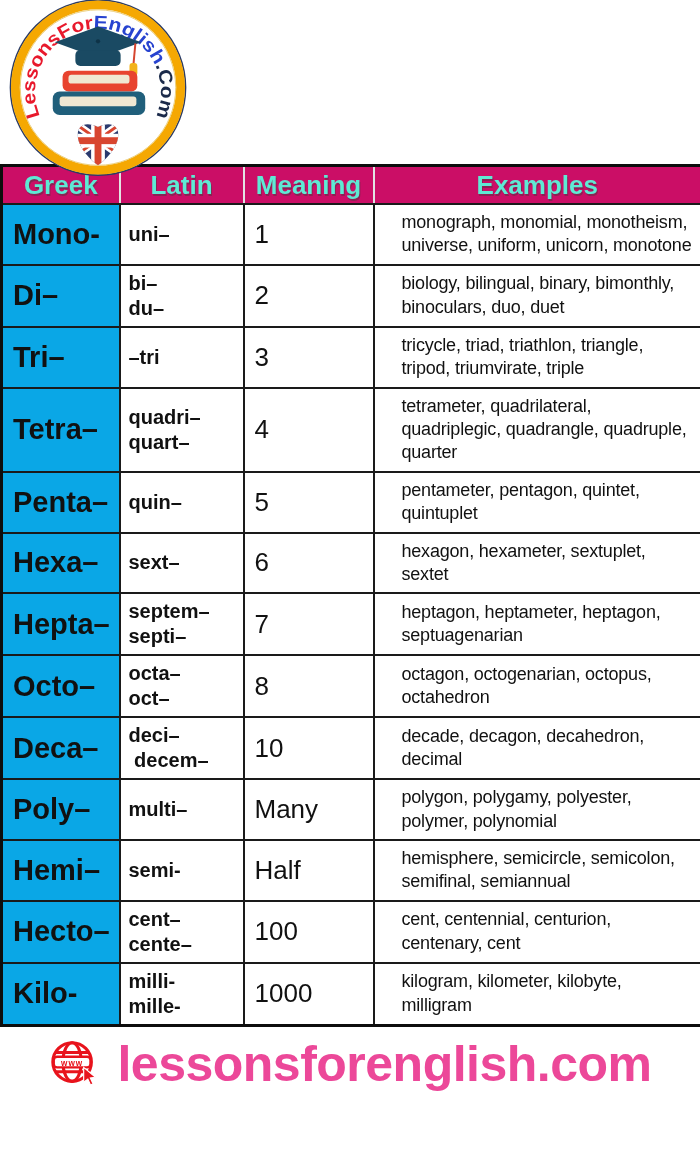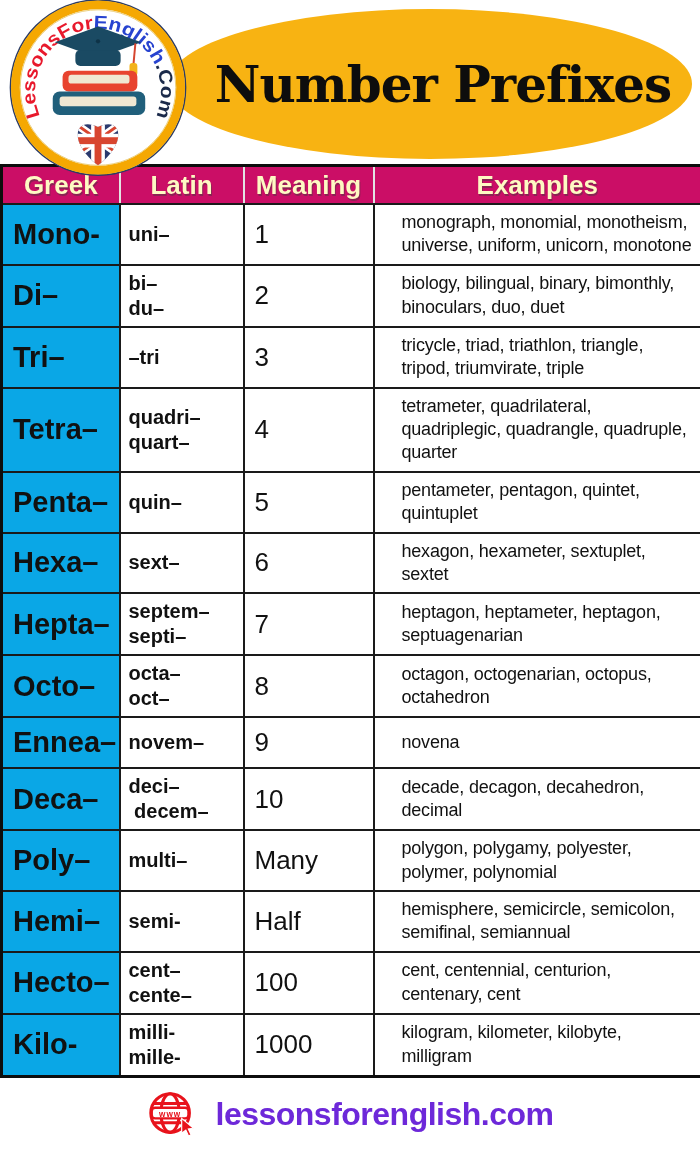--- a/index.html
+++ b/index.html
@@ -32,21 +32,21 @@
   
   table.prefix-table{
     border-collapse:collapse;width:700px;table-layout:fixed;
     border:3px solid #0d0d0d;background:#fff;
   }
   .prefix-table col.w-greek{width:118px;}
   .prefix-table col.w-latin{width:124px;}
   .prefix-table col.w-meaning{width:130px;}
   .prefix-table col.w-examples{width:328px;}
   .prefix-table th{
-    background:var(--header-bg);color:#fef9c3;font-weight:bold;font-size:26px;
+    background:var(--header-bg);color:#5eead4;font-weight:bold;font-size:26px;
     height:34px;text-align:center;border-right:2px solid #e3e3e3;
     border-bottom:2px solid var(--grid);
     text-shadow:1px 2px 0 rgba(60,60,60,.45);
   }
   .prefix-table th:last-child{border-right:none;}
   .prefix-table td{
     border:2px solid var(--grid);vertical-align:middle;background:#fff;
   }
   td.c-greek{
     background:var(--greek-col-bg);font-weight:bold;font-size:29px;
@@ -57,30 +57,27 @@
     white-space:pre-line;line-height:1.25;
   }
   td.c-meaning{font-size:26px;padding:4px 4px 4px 10px;}
   td.c-examples{font-size:18px;line-height:1.3;padding:6px 6px 6px 27px;letter-spacing:-0.2px;}
   
   .footer{
     height:62px;display:flex;align-items:center;justify-content:center;gap:15px;
     margin-top:6px;
   }
   .site-text{
-    font-weight:bold;font-size:32px;letter-spacing:-0.5px;color:#6d28d9;
+    font-weight:bold;font-size:50px;letter-spacing:-0.5px;color:#ec4899;
   }
 </style>
 </head>
 <body>
 
 <div class="hero">
-  <div class="title-oval">
-    <div class="page-title">Number Prefixes</div>
-  </div>
 
   <svg class="logo" viewBox="0 0 190 185" aria-hidden="true">
 
     <circle cx="95" cy="89" r="89" fill="#fff" stroke="#2a3b66" stroke-width="1.6"></circle>
     <circle cx="95" cy="89" r="84" fill="#ffffff" stroke="#f5a802" stroke-width="9"></circle>
     <circle cx="95" cy="89" r="79" fill="none" stroke="#e6c25a" stroke-width="0.8"></circle>
 
     <defs>
       <path id="arcPath" d="M 36,118 A 64,64 0 1 1 154,118" fill="none"></path>
       <clipPath id="heartclip">
@@ -187,26 +184,20 @@
   </tr>
 
   <tr>
     <td class="c-greek">Octo–</td>
     <td class="c-latin">octa–
 oct–</td>
     <td class="c-meaning">8</td>
     <td class="c-examples">octagon, octogenarian, octopus, octahedron</td>
   </tr>
 
-  <tr>
-    <td class="c-greek">Ennea–</td>
-    <td class="c-latin">novem–</td>
-    <td class="c-meaning">9</td>
-    <td class="c-examples">novena</td>
-  </tr>
 
   <tr>
     <td class="c-greek">Deca–</td>
     <td class="c-latin">deci–
 &nbsp;decem–</td>
     <td class="c-meaning">10</td>
     <td class="c-examples">decade, decagon, decahedron, decimal</td>
   </tr>
 
   <tr>

